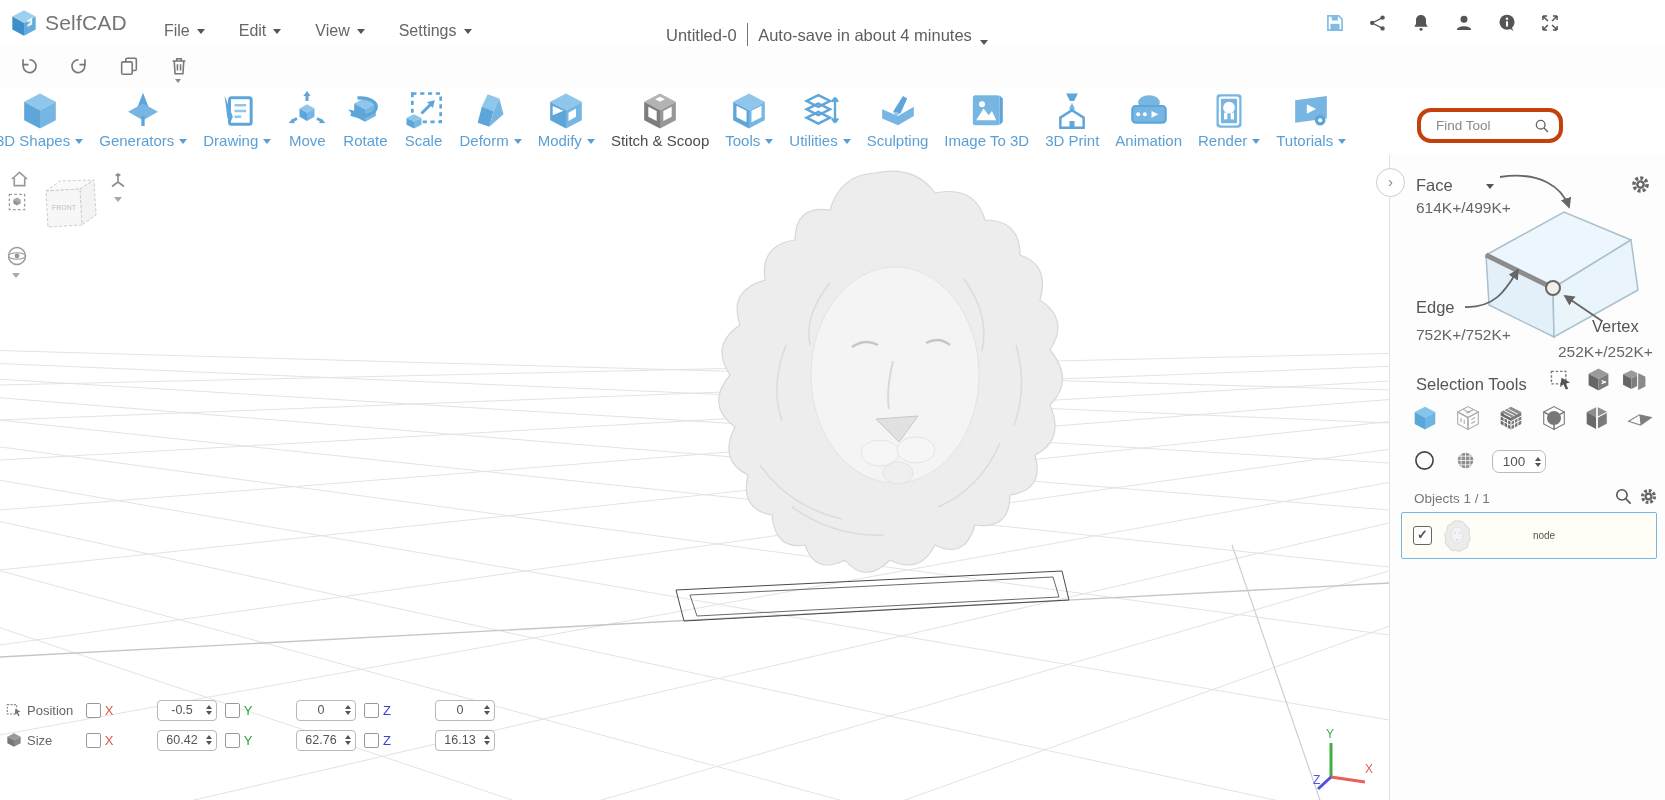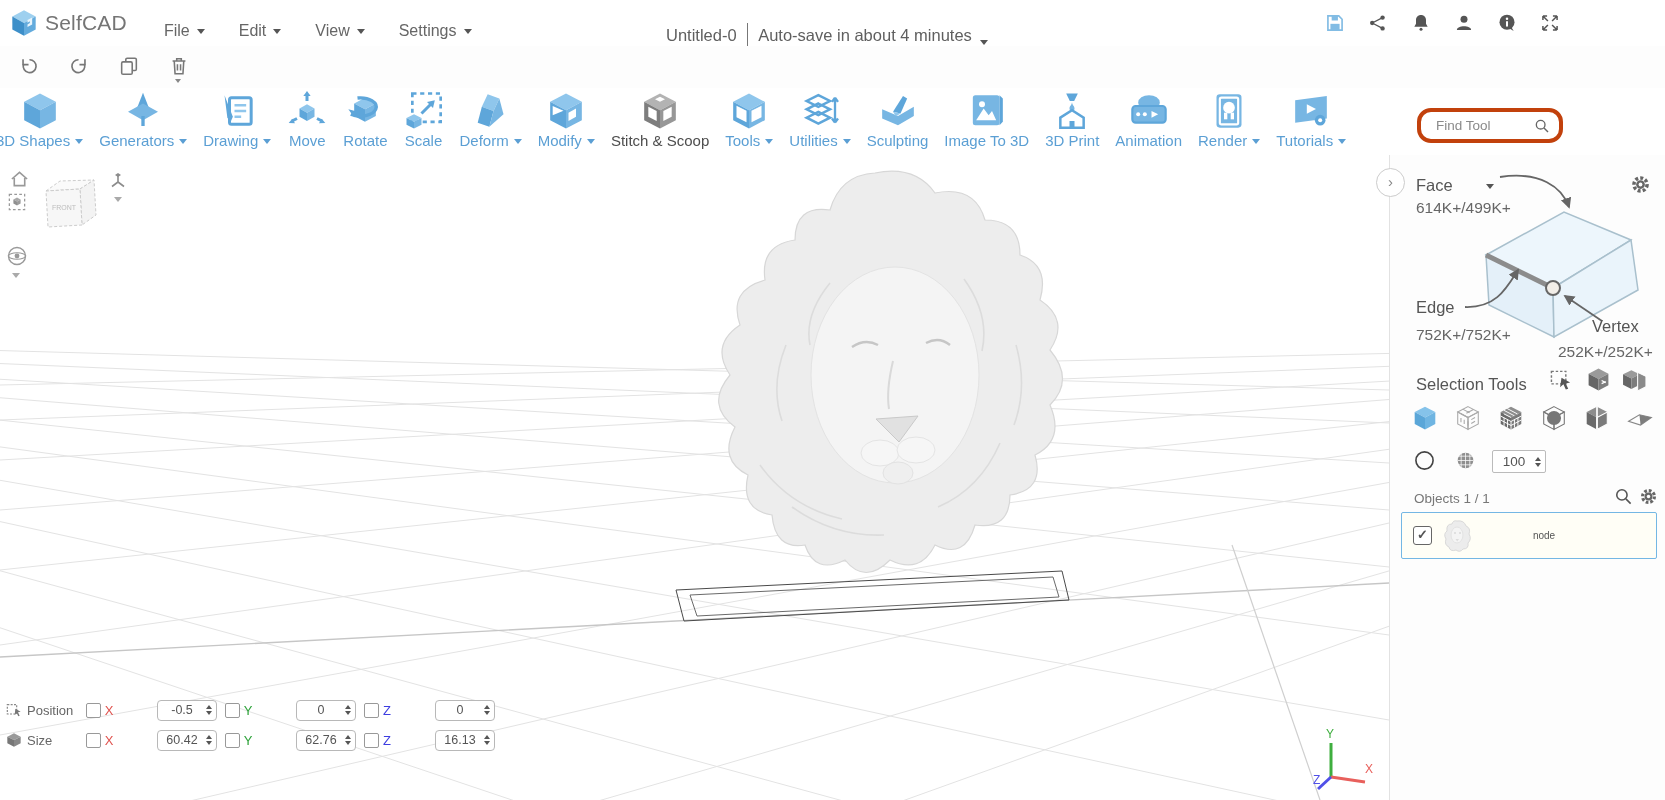--- a/index.html
+++ b/index.html
@@ -41,21 +41,21 @@
   
   .viewport{position:absolute;top:155px;left:0;width:1389px;height:645px;background:#fff;overflow:hidden;}
   .vc-ctrl{position:absolute;color:#9a9a9a;}
   .vc-caret{position:absolute;width:0;height:0;border-left:4px solid transparent;border-right:4px solid transparent;border-top:5px solid #aaa;}
   
   .rightpanel{position:absolute;top:155px;left:1389px;right:0;bottom:0;background:#fdfdfd;border-left:1px solid #e2e2e2;}
   .p-collapse{position:absolute;left:-14px;top:13px;width:27px;height:27px;border:1px solid #ccc;border-radius:50%;background:#fff;color:#888;font-size:15px;line-height:25px;text-align:center;}
   .p-label{position:absolute;font-size:16.5px;color:#555;}
   .p-count{position:absolute;font-size:15.5px;color:#666;}
   .sel-row{position:absolute;left:22px;top:250px;display:flex;gap:17px;}
-  .num-input{position:absolute;display:flex;align-items:center;border:1px solid #bbb;border-radius:2px;background:#fff;height:21px;width:52px;}
+  .num-input{position:absolute;display:flex;align-items:center;border:1px solid #bbb;border-radius:7px;background:#fff;height:21px;width:52px;}
   .num-input .val{flex:1;text-align:center;font-size:13.5px;color:#555;}
   .spinner{display:flex;flex-direction:column;gap:2px;padding-right:4px;}
   .spinner .up{width:0;height:0;border-left:3.5px solid transparent;border-right:3.5px solid transparent;border-bottom:4.5px solid #555;}
   .spinner .dn{width:0;height:0;border-left:3.5px solid transparent;border-right:3.5px solid transparent;border-top:4.5px solid #555;}
   .objects-header{position:absolute;left:24px;top:336px;font-size:13.5px;color:#777;}
   .node-row{position:absolute;left:11px;top:357px;width:254px;height:45px;border:1.5px solid #74b7e4;border-radius:2px;background:#fffef6;display:flex;align-items:center;}
   .node-check{width:17px;height:17px;border:1.5px solid #666;border-radius:3px;margin-left:11px;color:#555;font-size:13px;font-weight:bold;line-height:16px;text-align:center;background:#fff;}
   .node-name{flex:1;text-align:center;font-size:10px;color:#555;margin-right:40px;}
   
   .xform{position:absolute;left:6px;display:flex;align-items:center;gap:5px;height:20px;}

